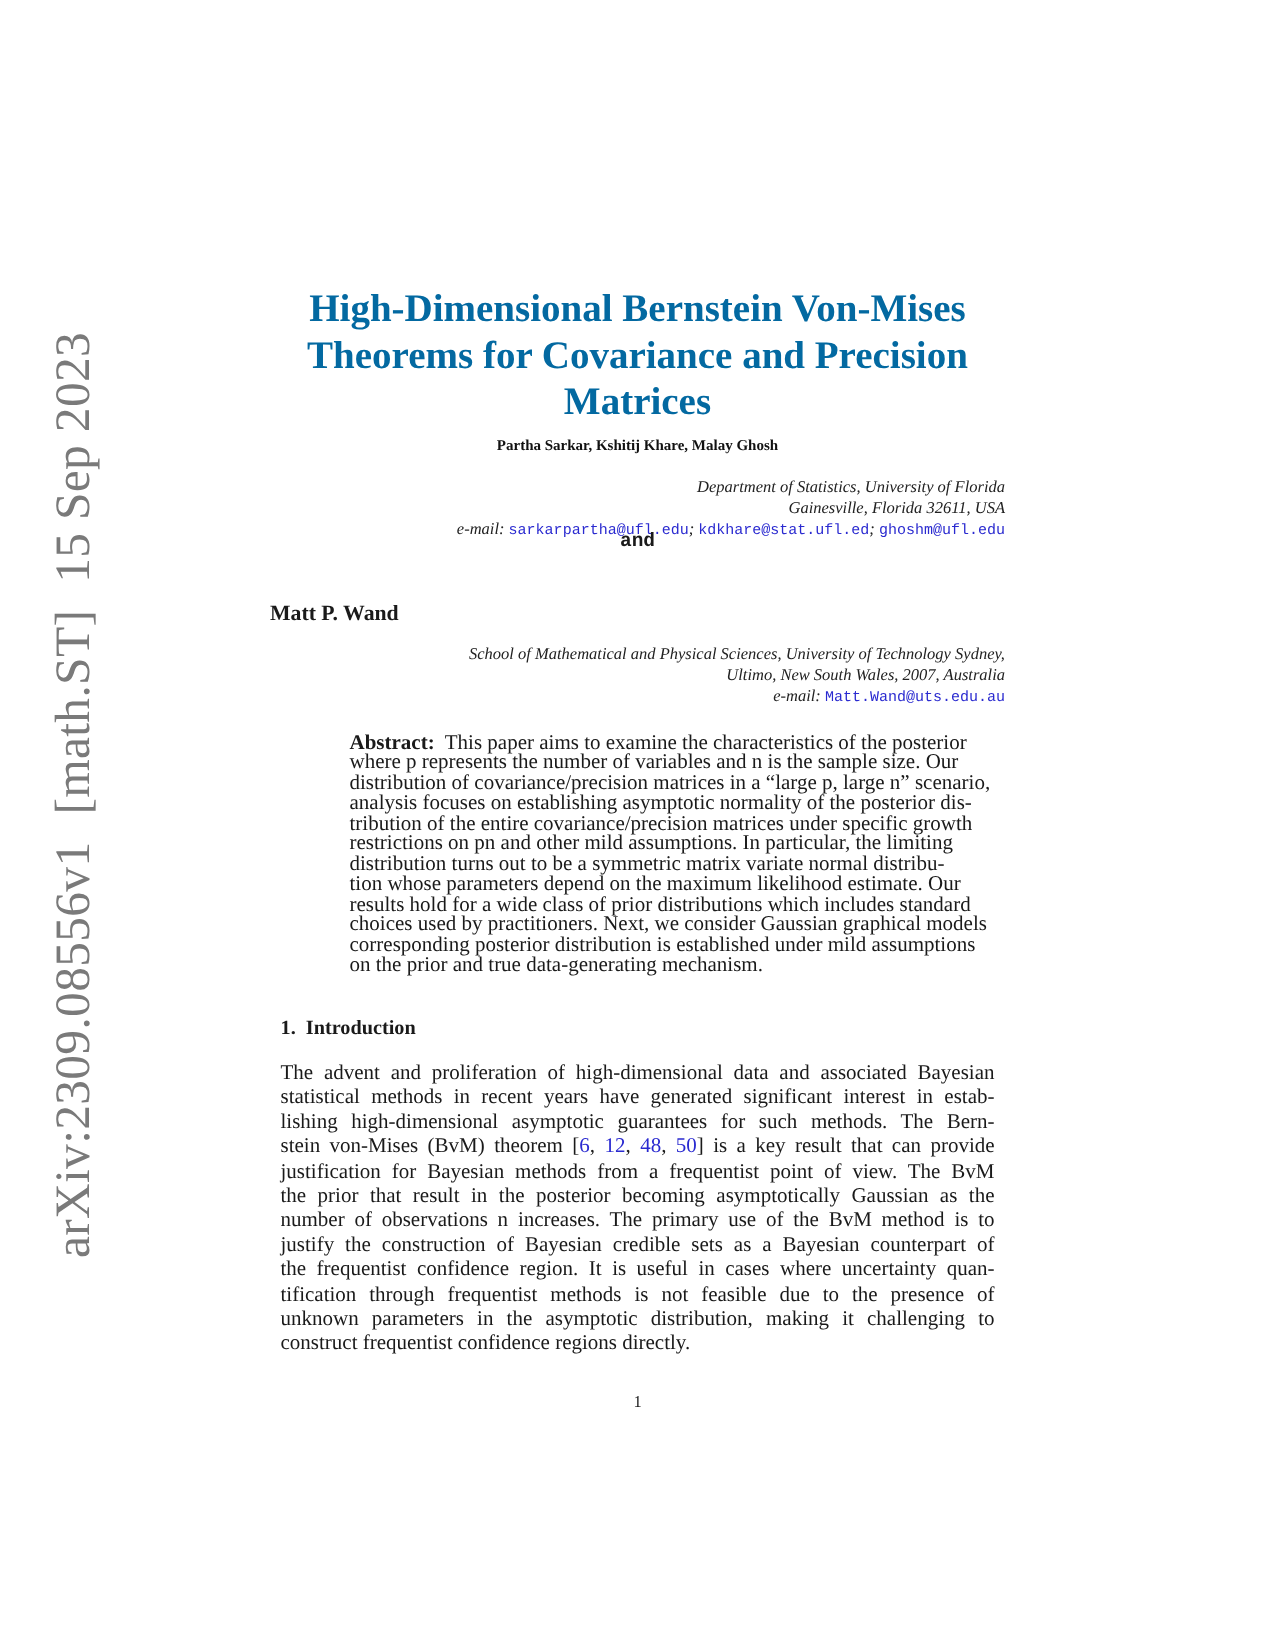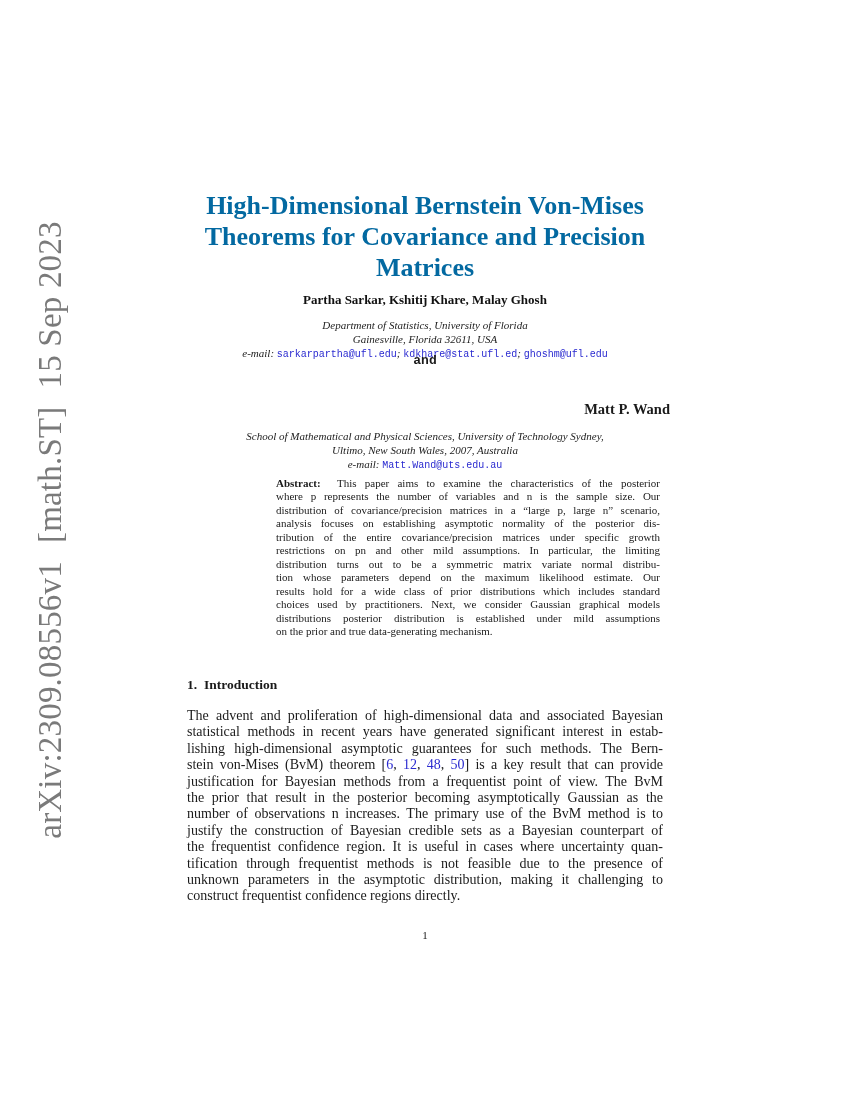--- a/index.html
+++ b/index.html
@@ -22,47 +22,46 @@
     .title {
       position: absolute; left: 180px; top: 190px; width: 490px;
       text-align: center;
       font-family: "Liberation Serif", serif;
       font-weight: bold; font-size: 26px; line-height: 31px;
       color: #0369a1;
     }
     .authors {
       position: absolute; left: 180px; top: 292px; width: 490px;
       text-align: center; font-family: "Liberation Serif", serif;
-      font-weight: bold; font-size: 13px; color: #111;
+      font-weight: bold; font-size: 10px; color: #111;
     }
     .affil {
-      position: absolute; left: 180px; width: 490px; text-align: center;
+      position: absolute; left: 180px; width: 490px; text-align: right;
       font-family: "Liberation Serif", serif; font-style: italic;
       font-size: 11px; line-height: 14px; color: #222;
     }
     .mono {
       font-family: "Liberation Mono", monospace; font-style: normal;
       font-size: 10px; color: #2a2ad0;
     }
     .and {
       position: absolute; left: 180px; top: 353px; width: 490px;
       text-align: center; font-family: Liberation Mono, monospace;
       font-weight: bold; font-size: 13px;
     }
     .author2 {
       position: absolute; left: 180px; top: 401px; width: 490px;
-      text-align: right; font-family: "Liberation Serif", serif;
+      text-align: left; font-family: "Liberation Serif", serif;
       font-weight: bold; font-size: 14.5px;
     }
     .abstract {
-      position: absolute; left: 233px; top: 477px; width: 384px;
-      font-family: "Liberation Serif", serif; font-size: 11px;
+      position: absolute; left: 233px; top: 489px; width: 384px;
+      font-family: "Liberation Serif", serif; font-size: 14px;
       line-height: 13.45px; text-align: justify; color: #1a1a1a;
       hyphens: auto;
-      margin-left: 43px;
     }
     .abstract b { font-weight: bold; }
     .section {
       position: absolute; left: 187px; top: 677px;
       font-family: "Liberation Serif", serif; font-weight: bold;
       font-size: 13.5px;
     }
     .body {
       position: absolute; left: 187px; top: 708px; width: 476px;
       font-family: "Liberation Serif", serif; font-size: 14px;
@@ -113,21 +112,21 @@
   <span class="line"><b>Abstract:</b>&nbsp; <span>This paper aims to examine the characteristics of the posterior</span></span>
   <span class="line">where p represents the number of variables and n is the sample size. Our</span>
   <span class="line">distribution of covariance/precision matrices in a “large p, large n” scenario,</span>
   <span class="line">analysis focuses on establishing asymptotic normality of the posterior dis-</span>
   <span class="line">tribution of the entire covariance/precision matrices under specific growth</span>
   <span class="line">restrictions on pn and other mild assumptions. In particular, the limiting</span>
   <span class="line">distribution turns out to be a symmetric matrix variate normal distribu-</span>
   <span class="line">tion whose parameters depend on the maximum likelihood estimate. Our</span>
   <span class="line">results hold for a wide class of prior distributions which includes standard</span>
   <span class="line">choices used by practitioners. Next, we consider Gaussian graphical models</span>
-  <span class="line">distributions posterior distribution is established under mild assumptions</span>
+  <span class="line">corresponding posterior distribution is established under mild assumptions</span>
   <span class="line last">on the prior and true data-generating mechanism.</span>
 </div>
 
 <div class="section">
   <span>1.</span>&nbsp;
   <span>Introduction</span>
 </div>
 
 <div class="body">
   <span class="line">The advent and proliferation of high-dimensional data and associated Bayesian</span>

